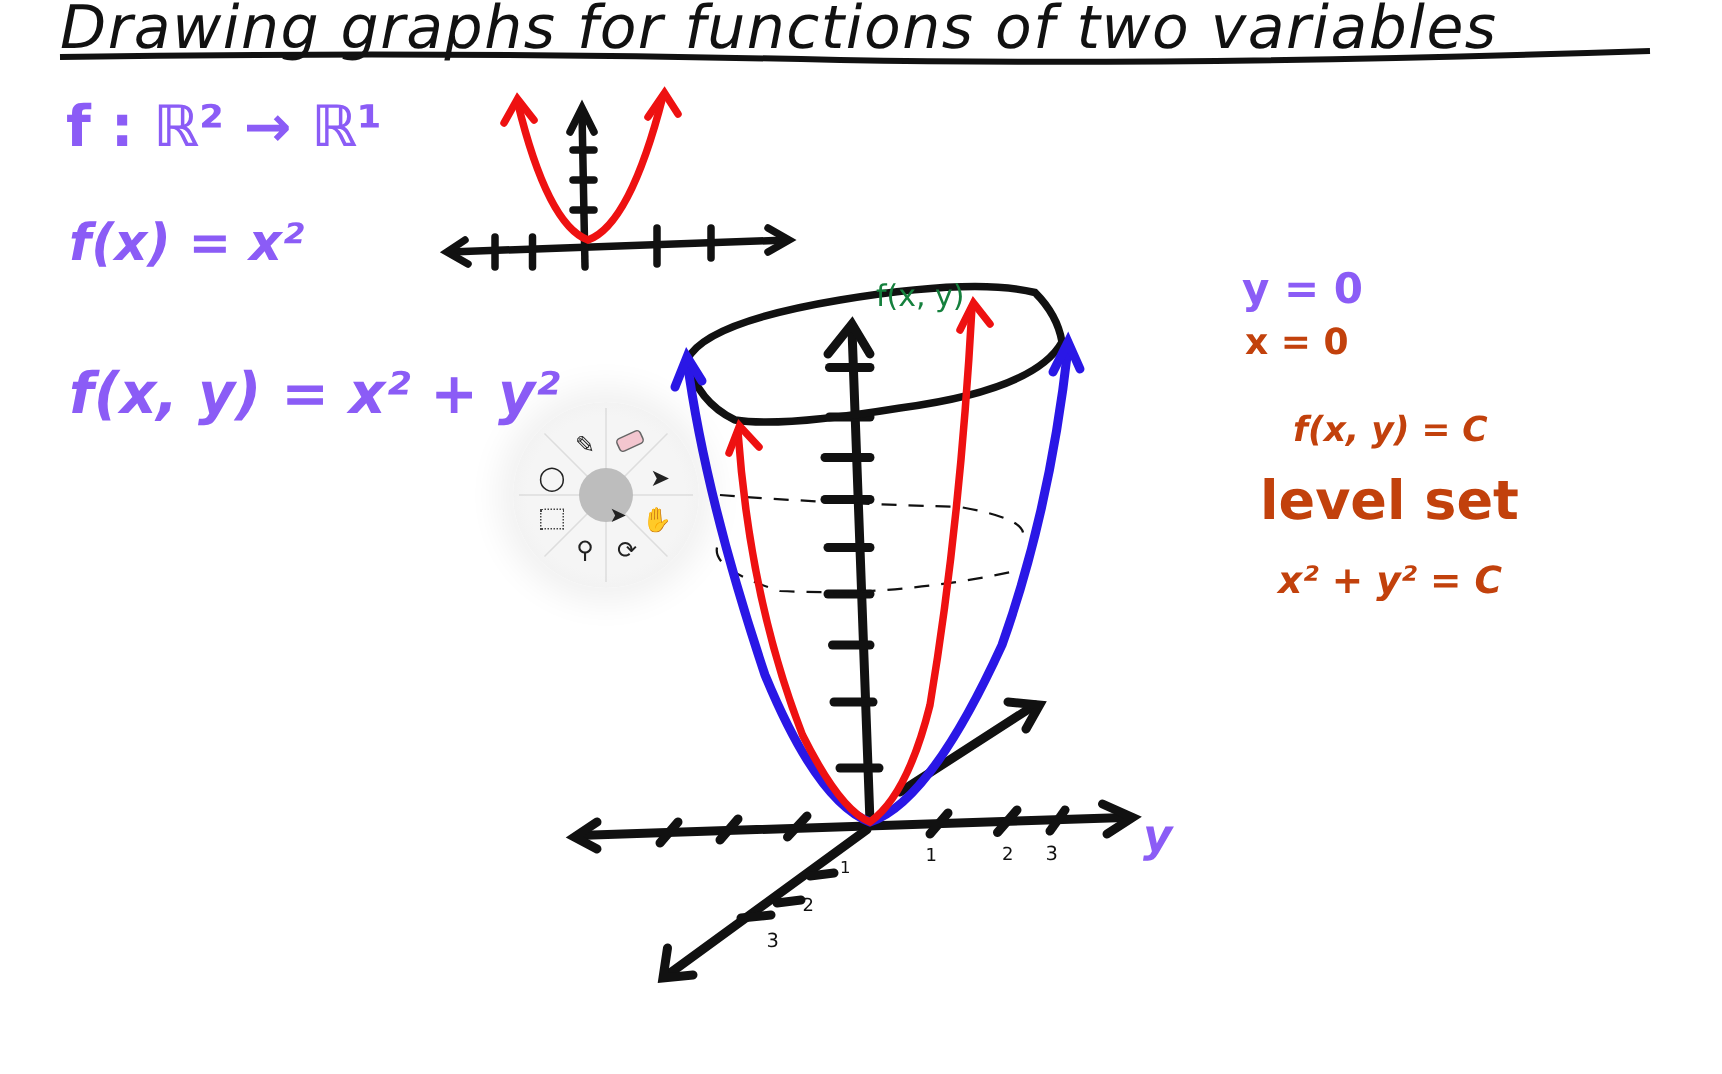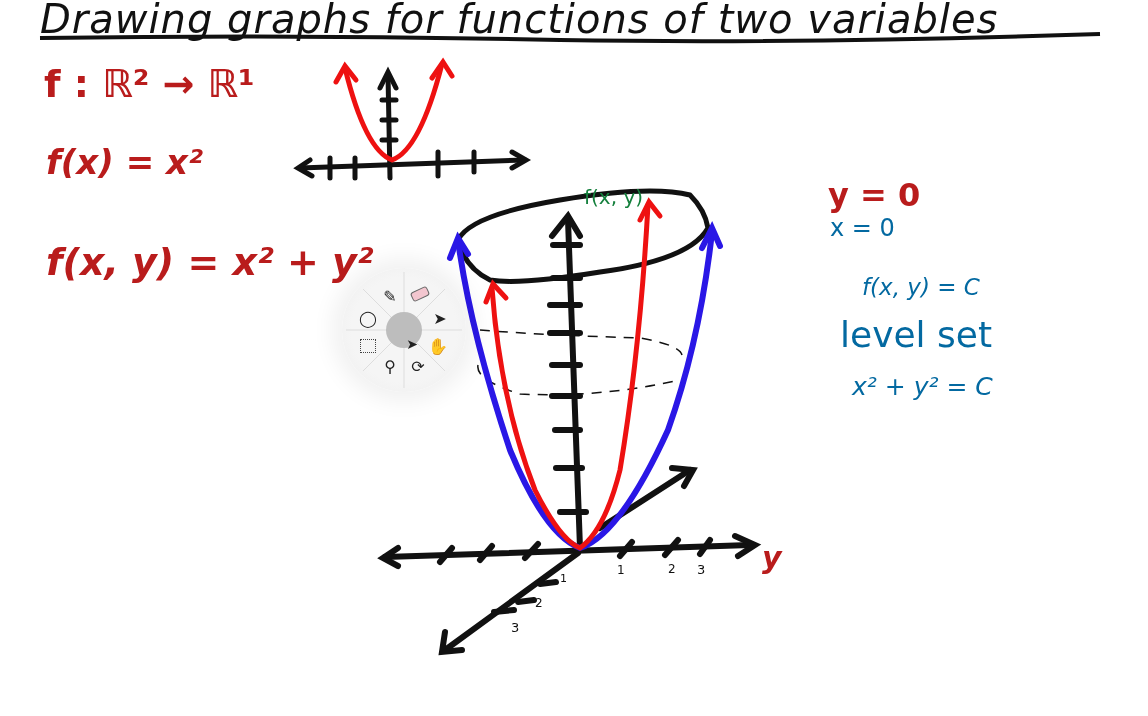--- a/index.html
+++ b/index.html
@@ -1,21 +1,21 @@
 <!DOCTYPE html>
 <html><head>
 <meta charset="utf-8">
 <style>
   html, body { margin:0; padding:0; }
   body { width:1148px; height:716px; background:#ffffff; position:relative; overflow:hidden;
          font-family:"DejaVu Sans", sans-serif; }
   .hw { position:absolute; font-family:"DejaVu Sans", sans-serif; white-space:nowrap; }
   .title { left:40px; top:-4px; font-size:40px; color:#111; font-style:italic; letter-spacing:1px; }
-  .black { color:#b91c1c; font-weight:bold; }
-  .blue { color:#0369a1; font-weight:normal; }
+  .black { color:#8b5cf6; font-weight:bold; }
+  .blue { color:#c2410c; font-weight:bold; }
   svg.canvas { position:absolute; left:0; top:0; }
   .tool-wheel { position:absolute; left:342px; top:268px; width:124px; height:124px; border-radius:50%;
        background:radial-gradient(circle, #f5f5f5 60%, #ececec 100%); box-shadow:0 0 22px 10px rgba(0,0,0,0.06); }
   .tool { position:absolute; width:28px; height:28px; display:flex; align-items:center; justify-content:center;
           font-size:16px; color:#222; cursor:pointer; }
   .wheel-center { position:absolute; left:44px; top:44px; width:36px; height:36px; border-radius:50%; background:#bdbdbd; }
 </style>
 </head>
 <body>
 
@@ -104,21 +104,21 @@
 <div class="hw" style="left:584px; top:185px; font-size:20px; color:#15803d;">f(x, y)</div>
 
 <div class="hw black" style="left:762px; top:540px; font-size:30px; font-style:italic;">y</div>
 <div class="hw" style="left:617px; top:563px; font-size:12px; color:#111;">1</div>
 <div class="hw" style="left:668px; top:562px; font-size:12px; color:#111;">2</div>
 <div class="hw" style="left:697px; top:562px; font-size:13px; color:#111;">3</div>
 <div class="hw" style="left:560px; top:572px; font-size:11px; color:#111;">1</div>
 <div class="hw" style="left:535px; top:596px; font-size:12px; color:#111;">2</div>
 <div class="hw" style="left:511px; top:620px; font-size:13px; color:#111;">3</div>
 
-<div class="hw black" style="left:828px; top:176px; font-size:32px;">y = 0</div>
+<div class="hw black" style="left:828px; top:176px; font-size:28px;">y = 0</div>
 <div class="hw blue" style="left:830px; top:214px; font-size:24px;">x = 0</div>
 <div class="hw blue" style="left:862px; top:274px; font-size:23px; font-style:italic;">f(x, y) = C</div>
 <div class="hw blue" style="left:840px; top:314px; font-size:36px;">level set</div>
 <div class="hw blue" style="left:852px; top:372px; font-size:25px; font-style:italic;">x² + y² = C</div>
 
 <div class="tool-wheel">
   <svg width="124" height="124" style="position:absolute;left:0;top:0;">
     <g stroke="#dddddd" stroke-width="1">
       <line x1="62" y1="4" x2="62" y2="120"></line>
       <line x1="4" y1="62" x2="120" y2="62"></line>

